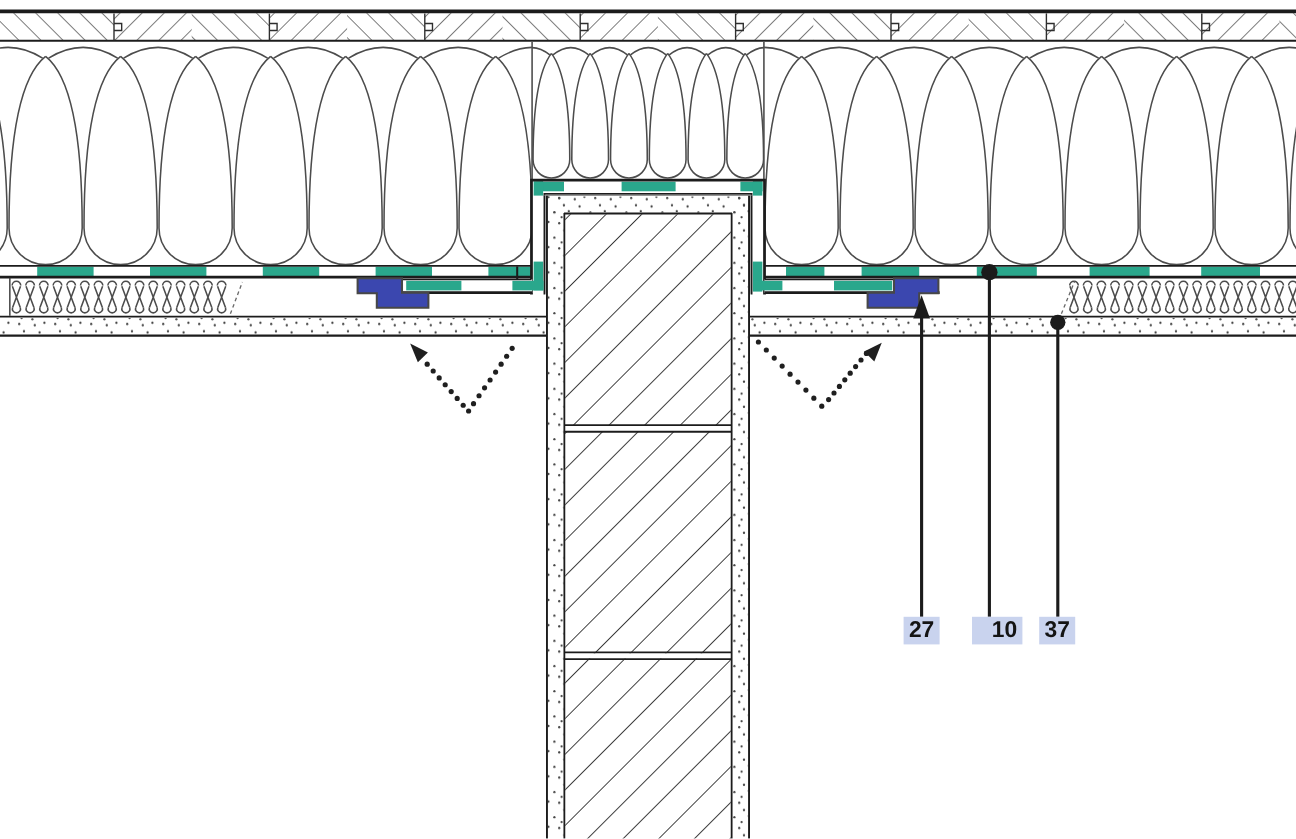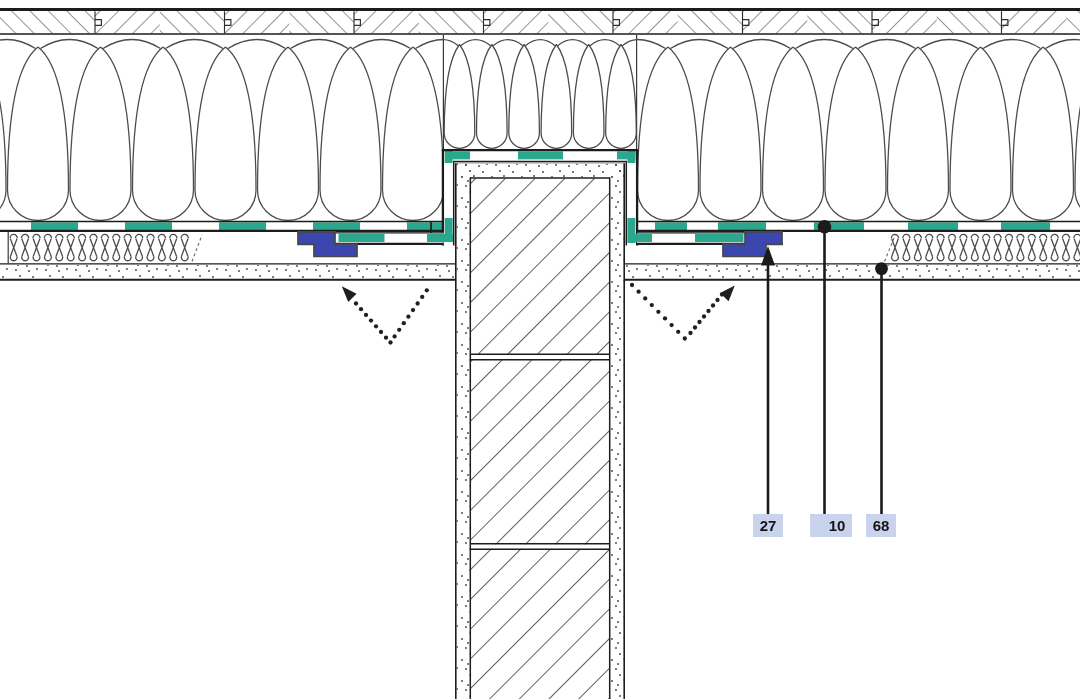--- a/index.html
+++ b/index.html
@@ -10,21 +10,21 @@
   }
   html,body{margin:0;padding:0;background:#fff;}
   .stage{position:relative;width:1080px;height:699px;background:#fff;overflow:hidden;
          font-family:"Liberation Sans",sans-serif;}
   svg{position:absolute;left:0;top:0;}
   .ink{stroke:var(--ink);}
   .mgreen{fill:var(--membrane-green);}
   .mblue{fill:var(--clamp-blue);stroke:#474747;stroke-width:1.7;}
   .loopstroke{stroke:#4c4c4c;stroke-width:1.3;fill:none;}
   .callout{position:absolute;width:30px;height:23px;background:var(--label-bg);
-           color:#141414;font-size:15px;font-weight:bold;display:flex;
+           color:#141414;font-size:19px;font-weight:bold;display:flex;
            align-items:center;justify-content:center;line-height:1;}
 </style>
 </head>
 <body>
 
 <div class="stage">
 <svg width="1080" height="699" viewBox="0 0 1080 699">
   <defs>
     <pattern id="hatF" width="13" height="13" patternUnits="userSpaceOnUse" patternTransform="rotate(45)">
       <line x1="0" y1="0" x2="0" y2="13" stroke="#3a3a3a" stroke-width="1.1"></line>
@@ -322,14 +322,14 @@
     <line x1="824.5" y1="229" x2="824.5" y2="514" stroke="#1b1b1b" stroke-width="2.6"></line>
   </g>
   <g>
     <circle cx="881.5" cy="268.6" r="6.4" fill="#1b1b1b"></circle>
     <line x1="881.5" y1="271" x2="881.5" y2="514" stroke="#1b1b1b" stroke-width="2.6"></line>
   </g>
 </svg>
 
 <div class="callout" style="left:753px;top:514px;">27</div>
 <div class="callout" style="left:810px;top:514px;padding-left:12px;">10</div>
-<div class="callout" style="left:866px;top:514px;">68</div>
+<div class="callout" style="left:866px;top:514px;">37</div>
 </div>
 
 </body></html>

